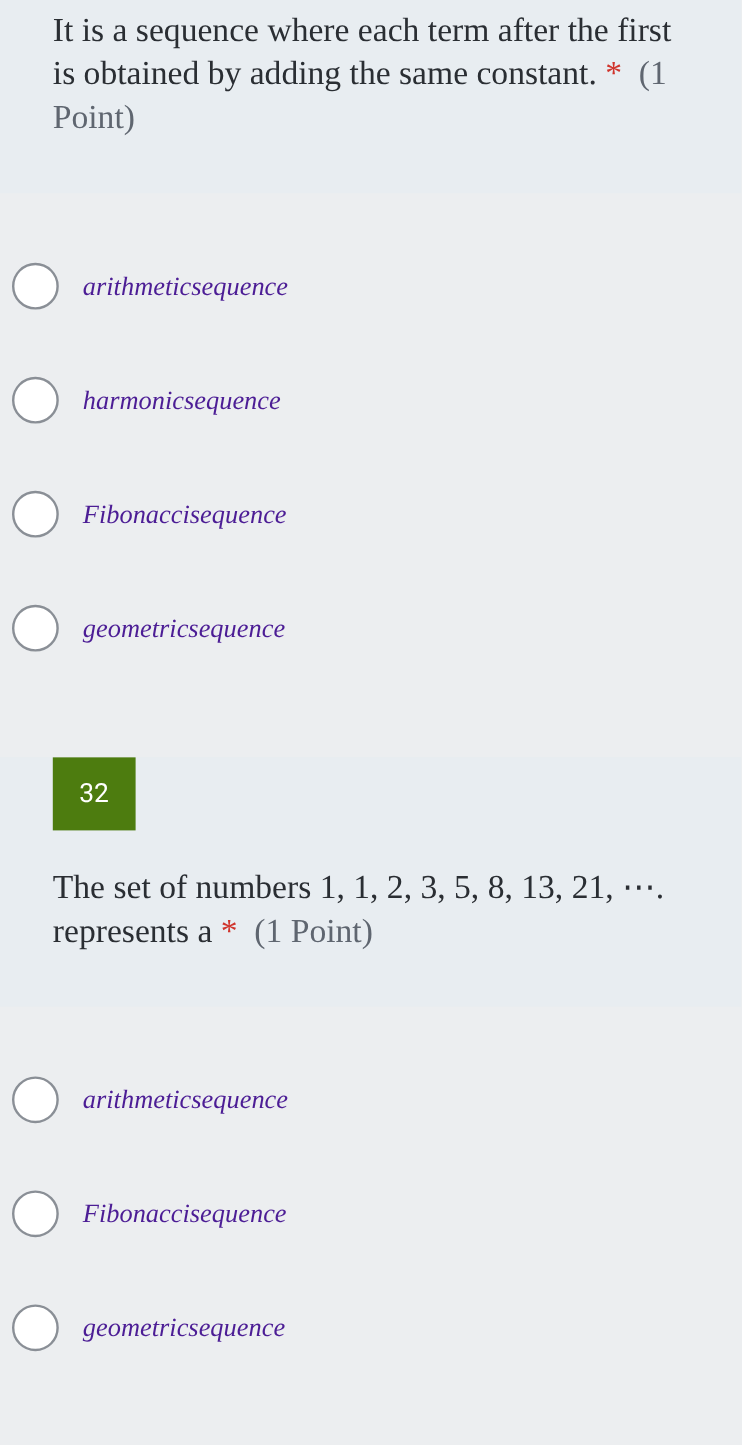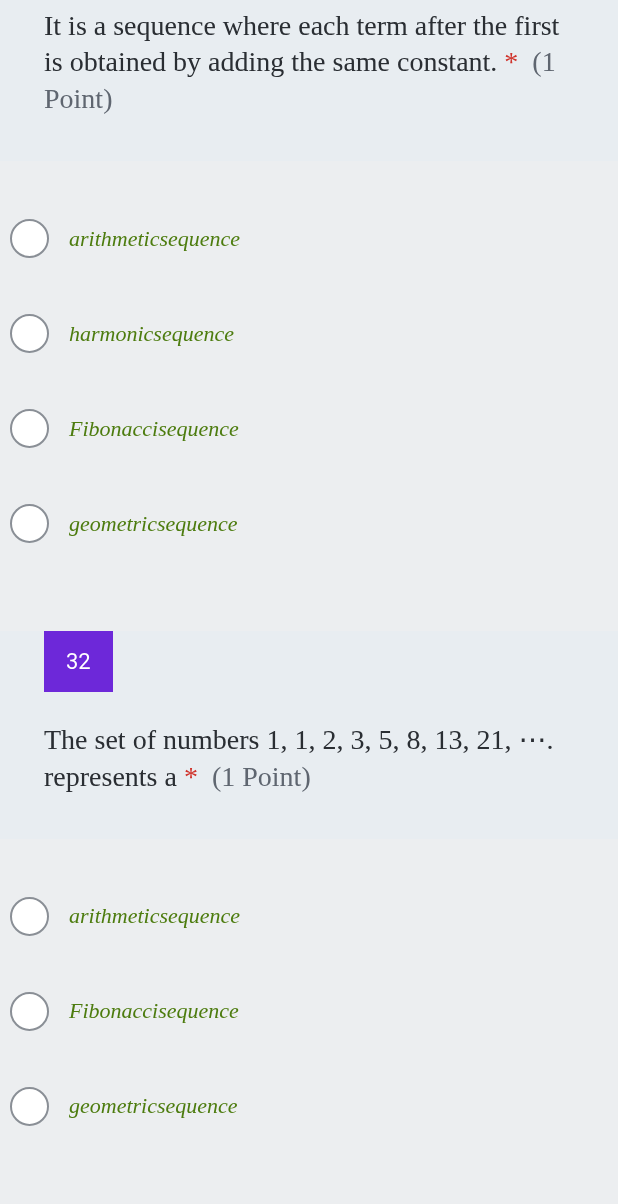--- a/index.html
+++ b/index.html
@@ -14,21 +14,21 @@
   }
   .question-header {
     background: #e8edf1;
     padding: 0 44px 44px 44px;
   }
   .question-header.first {
     padding-top: 8px;
   }
   .q-number-badge {
     display: inline-block;
-    background: #6d28d9;
+    background: #4d7c0f;
     color: #ffffff;
     font-size: 22px;
     padding: 18px 22px;
     margin-bottom: 30px;
   }
   .q-text {
     font-size: 28px;
     line-height: 1.3;
     color: #2a2e33;
     font-weight: 400;
@@ -57,21 +57,21 @@
     height: 39px;
     border: 2px solid #8a8f96;
     border-radius: 50%;
     flex-shrink: 0;
     background: #ffffff;
   }
   .option-label {
     font-family: Georgia, "Times New Roman", serif;
     font-style: italic;
     font-size: 22px;
-    color: #4d7c0f;
+    color: #4c1d95;
   }
 </style>
 </head>
 <body>
 
 <div class="question-block">
   <div class="question-header first">
     <div class="q-text">
       <span>It is a sequence where each term after the first is obtained by adding the same constant.</span>
       <span class="required">*</span>&nbsp;

